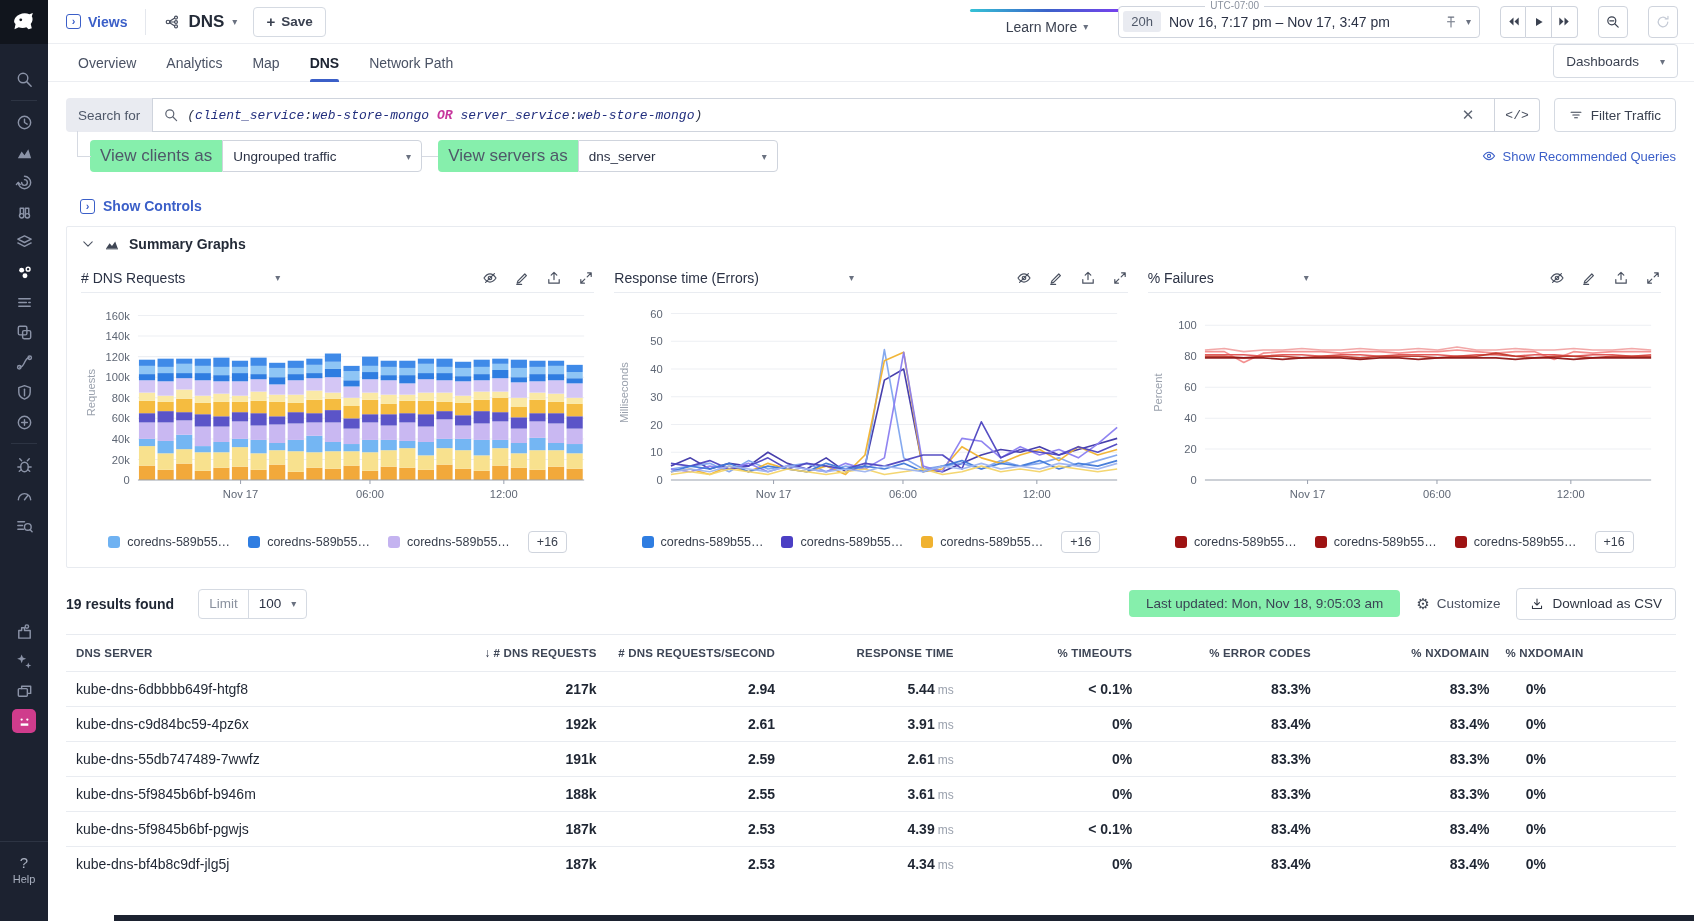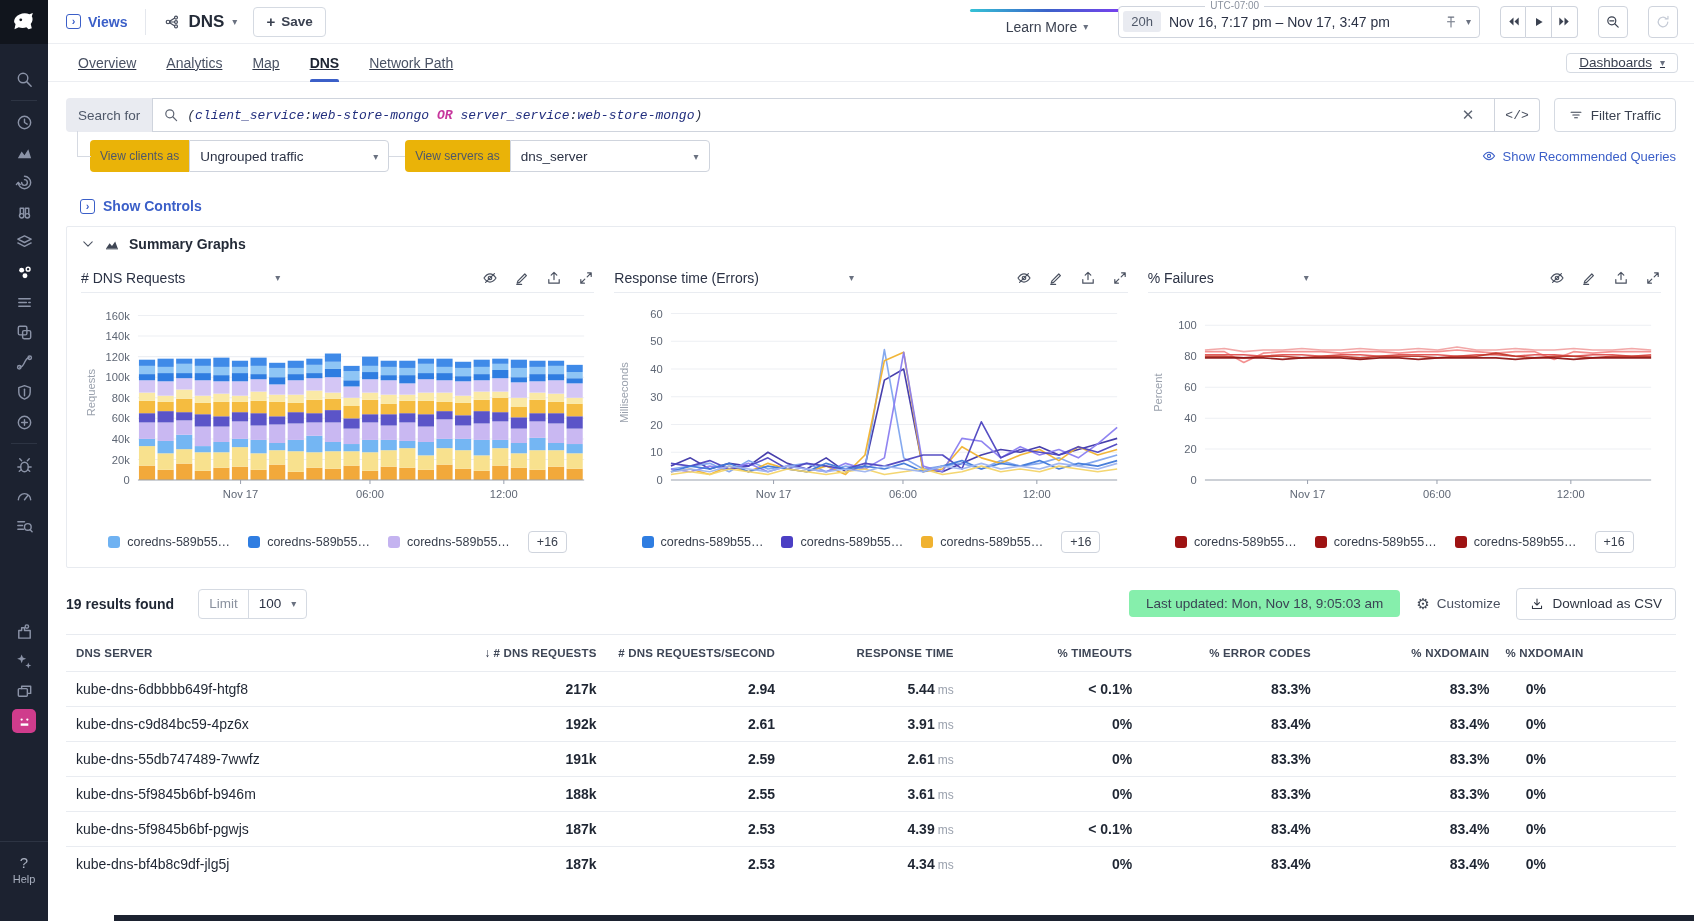--- a/index.html
+++ b/index.html
@@ -46,42 +46,42 @@
   .time-ctl .icn { color:#6a7180; margin-left:8px; }
   .btn-grp { display:flex; margin-left:10px; }
   .nav-btn { width:26px; height:32px; border:1px solid #cfd4dd; background:#fff; display:flex; align-items:center; justify-content:center; color:#3a4150; cursor:pointer; }
   .nav-btn + .nav-btn { border-left:none; }
   .nav-btn:first-child { border-radius:4px 0 0 4px; }
   .nav-btn:last-child { border-radius:0 4px 4px 0; }
   .sq-btn { width:30px; height:32px; border:1px solid #cfd4dd; border-radius:4px; background:#fff; display:flex; align-items:center; justify-content:center; color:#3a4150; margin-left:10px; cursor:pointer; }
   .sq-btn.dim { color:#c4cad5; }
 
   
-  .tabs-row { height:38px; display:flex; align-items:center; padding:0 16px 0 30px; border-bottom:1px solid #eceef2;text-decoration:underline; }
+  .tabs-row { height:38px; display:flex; padding:0 16px 0 30px; border-bottom:1px solid #eceef2; }
   .tab { font-size:14px; color:#4a5264; margin-right:30px; height:38px; display:flex; align-items:center; cursor:pointer; position:relative; }
   .tab.active { color:#1b2230; font-weight:600; }
   .tab.active::after { content:""; position:absolute; left:0; right:0; bottom:0; height:3px; background:#3b5fc8; border-radius:2px 2px 0 0; }
-  .dash-btn { margin-left:auto; display:flex; align-items:center; gap:8px; border:1px solid #d5dae2; border-radius:4px; height:14px; padding:9px 12px; font-size:13.5px; color:#3a4150; background:#fff; cursor:pointer; }
+  .dash-btn { margin-left:auto; display:flex; align-items:center; gap:21px; border:1px solid #d5dae2; border-radius:4px; height:14px; padding:16px 12px; font-size:13.5px; color:#3a4150; background:#fff; cursor:pointer; }
 
   
   .search-wrap { padding:16px 18px 0 18px; }
   .search-row { display:flex; align-items:stretch; height:34px; }
   .search-label { background:#e9ebf1; color:#4f5869; font-size:13.5px; display:flex; align-items:center; padding:16px 12px; border-radius:4px 0 0 4px; }
   .search-box { flex:1; display:flex; align-items:center; border:1px solid #cfd4dd; background:#fff; padding:0 10px; }
   .search-box .q { flex:1; font-family:"Liberation Mono", monospace; font-size:13px; white-space:pre; overflow:hidden; margin-left:8px;font-style:italic; }
   .q .q-key { color:#222f7e; } .q .q-val { color:#222f7e; } .q .q-op { color:#c7379d; font-weight:700; } .q .q-punct { color:#2b3245; }
   .clear-x { color:#5d6472; font-size:15px; padding:0 10px; cursor:pointer; }
   .code-box { display:flex; align-items:center; border:1px solid #cfd4dd; border-left:none; border-radius:0 4px 4px 0; padding:0 10px; color:#4a5160; font-size:13px; font-family:"Liberation Mono",monospace; cursor:pointer; }
   .filter-btn { display:flex; align-items:center; gap:8px; border:1px solid #d5dae2; border-radius:4px; margin-left:14px; padding:0 14px; font-size:13.5px; color:#3a4150; background:#fff; cursor:pointer; }
   .sub-row { display:flex; align-items:center; margin:8px 0 0 24px; position:relative; }
   .grp { display:flex; align-items:stretch; height:32px; position:relative; }
   .grp.first::before { content:""; position:absolute; left:-13px; top:-9px; width:13px; height:25px; border-left:1px solid #d6dae2; border-bottom:1px solid #d6dae2; }
   .grp + .grp { margin-left:16px; }
   .grp + .grp::before { content:""; position:absolute; left:-16px; top:16px; width:16px; height:1px; background:#d6dae2; }
-  .grp-label { background:#eab308; color:#4f5869; font-size:12px; display:flex; align-items:center; padding:0 10px; border-radius:4px 0 0 4px; }
+  .grp-label { background:#86efac; color:#4f5869; font-size:17px; display:flex; align-items:center; padding:0 10px; border-radius:4px 0 0 4px; }
   .grp-select { display:flex; align-items:center; gap:40px; border:1px solid #cfd4dd; border-radius:0 4px 4px 0; background:#fff; padding:0 10px; font-size:13.5px; color:#2b3245; min-width:200px; justify-content:space-between; cursor:pointer; }
   .reco-link { margin-left:auto; display:flex; align-items:center; gap:7px; color:#3b5fc8; font-size:13px; cursor:pointer; }
 
   
   .show-controls { display:flex; align-items:center; gap:8px; color:#3b5fc8; font-size:14px; font-weight:600; margin:26px 0 0 32px; cursor:pointer; }
   .blue-sq { width:15px; height:15px; border:1.6px solid #3b5fc8; border-radius:3px; display:flex; align-items:center; justify-content:center; font-size:11px; line-height:1; color:#3b5fc8; }
   .panel { margin:12px 18px 0 18px; border:1px solid #e8ebf0; border-radius:2px; }
   .panel-hd { display:flex; align-items:center; gap:9px; padding:9px 14px; font-size:14px; font-weight:700; color:#242b38; }
   .panel-hd .chev, .panel-hd svg { color:#4a5160; }
   .charts { display:flex; gap:20px; padding:2px 14px 10px 14px; }

